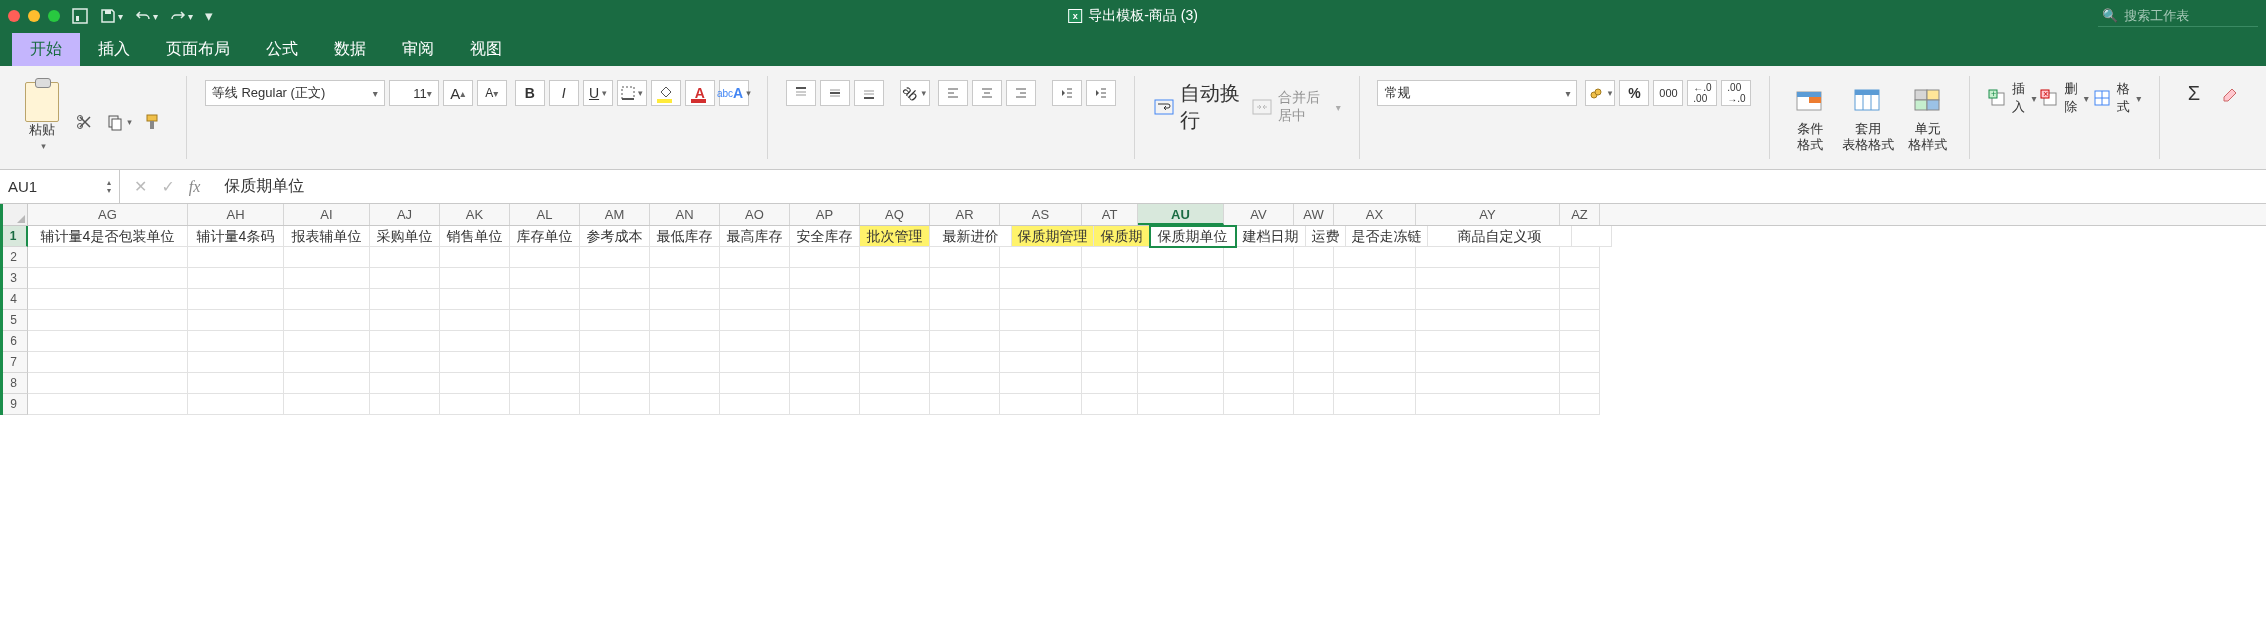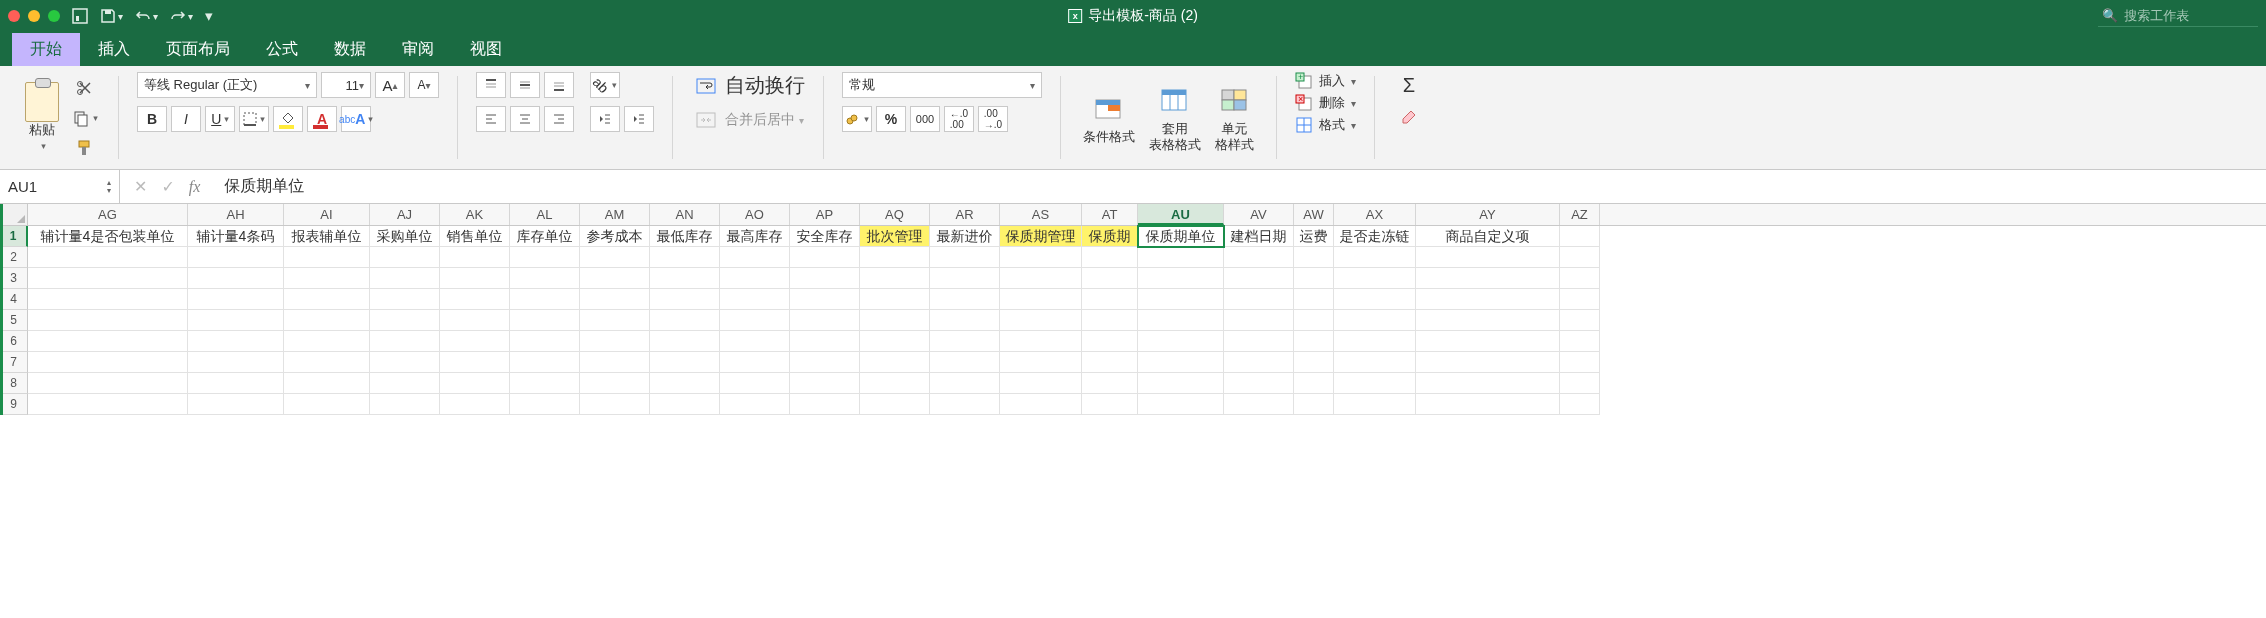--- a/index.html
+++ b/index.html
@@ -24,21 +24,21 @@
   .tab.active { background:#c4b5fd; color:#1a6b42; }
 
   
   .ribbon { background:#f3f3f3; border-bottom:1px solid #c9c9c9; display:flex; padding:6px 10px; gap:6px; height:104px; align-items:stretch;}
   .group { display:flex; flex-direction:column; align-items:center; justify-content:space-between; padding:0 10px; }
   .group-body { display:flex; align-items:center; gap:6px; flex:1;}
   .sep { width:1px; background:#d6d6d6; margin:4px 2px;}
   .bigbtn { display:flex; flex-direction:column; align-items:center; gap:2px; cursor:pointer; padding:2px 4px;}
   .bigbtn .ico { width:36px; height:36px; display:flex; align-items:center; justify-content:center; font-size:24px;}
   .bigbtn .lbl { font-size:13px; line-height:1.2; text-align:center; }
-  .stack { display:flex; flex-direction:column; gap:4px; }
+  .stack { display:flex; gap:4px;margin-top:8px; }
   .hrow { display:flex; align-items:center; gap:4px; }
   .ctl { border:1px solid #c9c9c9; background:#fff; height:26px; display:inline-flex; align-items:center; padding:0 6px; font-size:13px;}
   .ctl.sel { min-width:180px; justify-content:space-between;}
   .ctl.num { width:50px; justify-content:flex-end;}
   .ctl.wide { min-width:140px; justify-content:space-between;}
   .sq { width:30px; height:26px; border:1px solid #c9c9c9; background:#fff; display:inline-flex; align-items:center; justify-content:center; cursor:pointer; font-size:14px;}
   .sq.noborder{border:none;background:transparent;}
   .caret::after{content:"▾"; font-size:9px; margin-left:3px; color:#666;}
   .yellowbar{position:relative;}
   .yellowbar::after{content:"";position:absolute;left:2px;right:8px;bottom:2px;height:4px;background:#ffeb3b;}
@@ -106,21 +106,21 @@
     <span class="qat-btn">
         <svg width="16" height="16" viewBox="0 0 16 16">
           <path d="M11 4l3 3-3 3M14 7H6a4 4 0 00-4 4" fill="none" stroke="#e0ede6" stroke-width="1.5"></path>
         </svg>
         <span class="mini" style="color:#e0ede6">▾</span>
       </span>
     <span class="qat-btn" style="color:#e0ede6">▾</span>
   </div>
   <div class="title">
     <span class="xlicon">x</span>
-    <span>导出模板-商品 (2)</span>
+    <span>导出模板-商品 (3)</span>
   </div>
   <div class="searchbox">
     <span>🔍</span>
     <input placeholder="搜索工作表" style="">
   </div>
 </div>
 
 <div class="tabbar" id="tabbar">
     <div class="tab active">开始</div>
     <div class="tab">插入</div>
@@ -475,21 +475,21 @@
         <div class="cell" style="width: 96px;">辅计量4条码</div>
         <div class="cell" style="width: 86px;">报表辅单位</div>
         <div class="cell" style="width: 70px;">采购单位</div>
         <div class="cell" style="width: 70px;">销售单位</div>
         <div class="cell" style="width: 70px;">库存单位</div>
         <div class="cell" style="width: 70px;">参考成本</div>
         <div class="cell" style="width: 70px;">最低库存</div>
         <div class="cell" style="width: 70px;">最高库存</div>
         <div class="cell" style="width: 70px;">安全库存</div>
         <div class="cell hl" style="width: 70px;">批次管理</div>
-        <div class="cell" style="width: 70px;">最新进价</div>
+        <div class="cell" style="width: 82px;">最新进价</div>
         <div class="cell hl" style="width: 82px;">保质期管理</div>
         <div class="cell hl" style="width: 56px;">保质期</div>
         <div class="cell active" style="width: 86px;">保质期单位</div>
         <div class="cell" style="width: 70px;">建档日期</div>
         <div class="cell" style="width: 40px;">运费</div>
         <div class="cell" style="width: 82px;">是否走冻链</div>
         <div class="cell" style="width: 144px;">商品自定义项</div>
         <div class="cell" style="width: 40px;"></div>
       </div>
       <div class="datarow">

